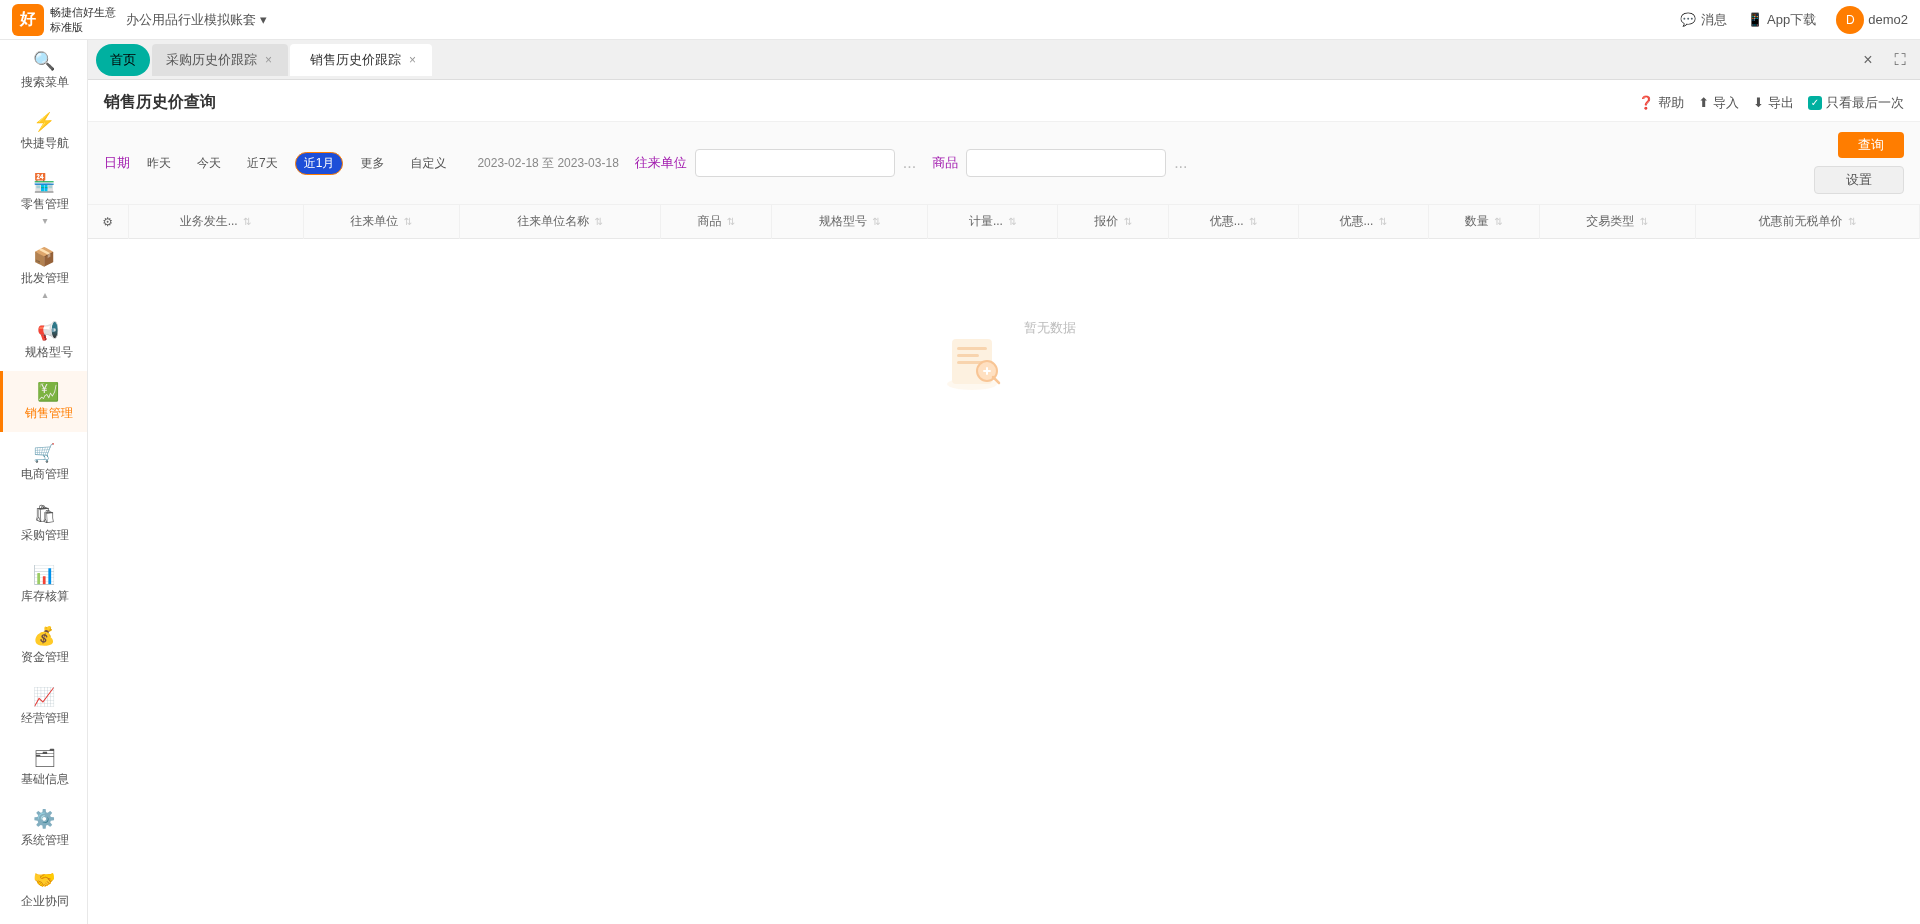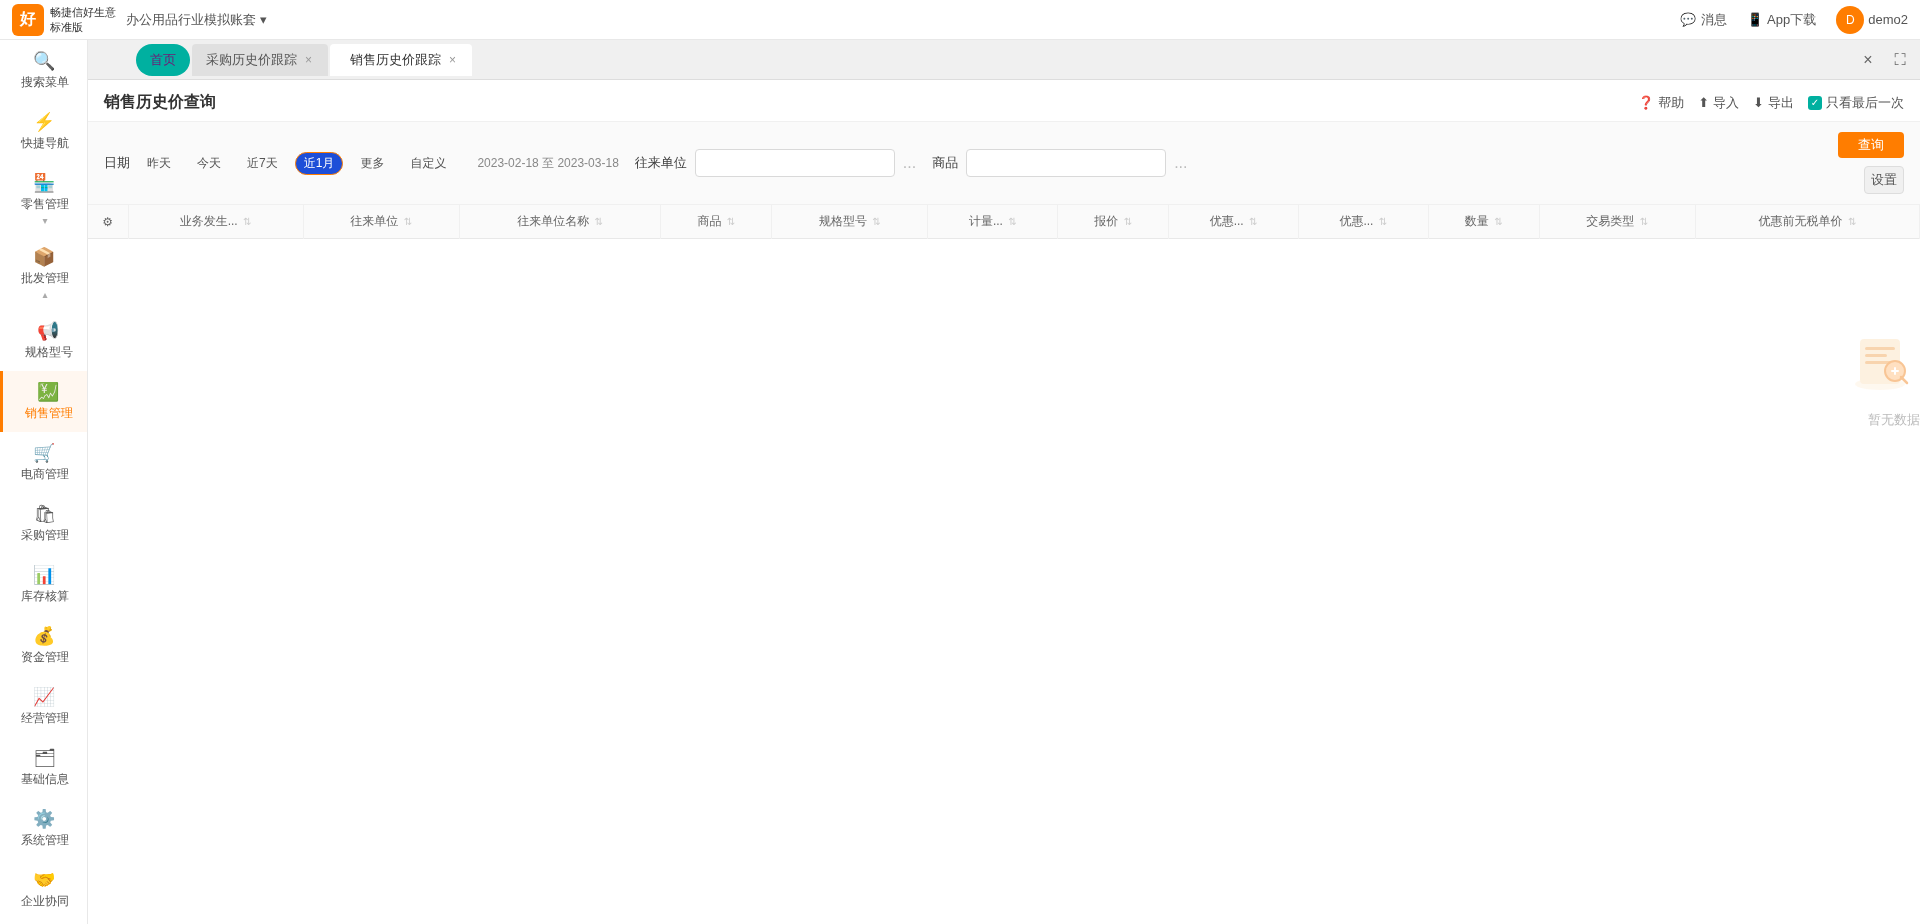--- a/index.html
+++ b/index.html
@@ -134,23 +134,22 @@
       color: #555;
       white-space: nowrap;
     }
     .tab.active {
       background: #fff;
       color: #333;
       padding-left: 20px;
     }
     .tab.home {
       background: #00b0a0;
-      color: #701a75;
+      color: #000000;
       border-radius: 16px;
-      margin-left: 40px;
     }
     .tab-close {
       font-size: 12px;
       color: #999;
       cursor: pointer;
       padding: 0 2px;
     }
     .tab-bar-actions {
       margin-left: auto;
       display: flex;
@@ -231,21 +230,21 @@
       align-items: center;
       gap: 16px;
       flex-shrink: 0;
       flex-wrap: wrap;
     }
     .filter-group {
       display: flex;
       align-items: center;
       gap: 8px;
     }
-    .filter-label { color: #404040; font-size: 13px; }
+    .filter-label { color: #a21caf; font-size: 13px; }
     .date-options {
       display: flex;
       align-items: center;
       gap: 8px;
     }
     .date-btn {
       padding: 2px 8px;
       border-radius: 12px;
       font-size: 12px;
       cursor: pointer;
@@ -289,21 +288,21 @@
     .btn-query {
       padding: 4px 20px;
       background: #ff7d00;
       color: white;
       border: none;
       border-radius: 4px;
       cursor: pointer;
       font-size: 13px;
     }
     .btn-settings {
-      padding: 4px 6px;
+      padding: 4px 31px;
       background: #f0f0f0;
       color: #555;
       border: 1px solid #ddd;
       border-radius: 4px;
       cursor: pointer;
       font-size: 13px;
     }
 
     
     .table-container {
@@ -332,22 +331,22 @@
     }
     th .sort-icon { color: #ccc; font-size: 10px; margin-left: 2px; }
     .th-settings {
       width: 40px;
       text-align: center;
     }
 
     
     .empty-state {
       display: flex;
-      flex-direction: column;
-      align-items: flex-end;
+      flex-direction: row;
+      align-items: flex-start;
       justify-content: center;
       padding: 80px 0;
       color: #bbb;
       font-size: 13px;
       gap: 12px;
     }
     .empty-icon {
       width: 80px;
       height: 80px;
       opacity: 0.6;

